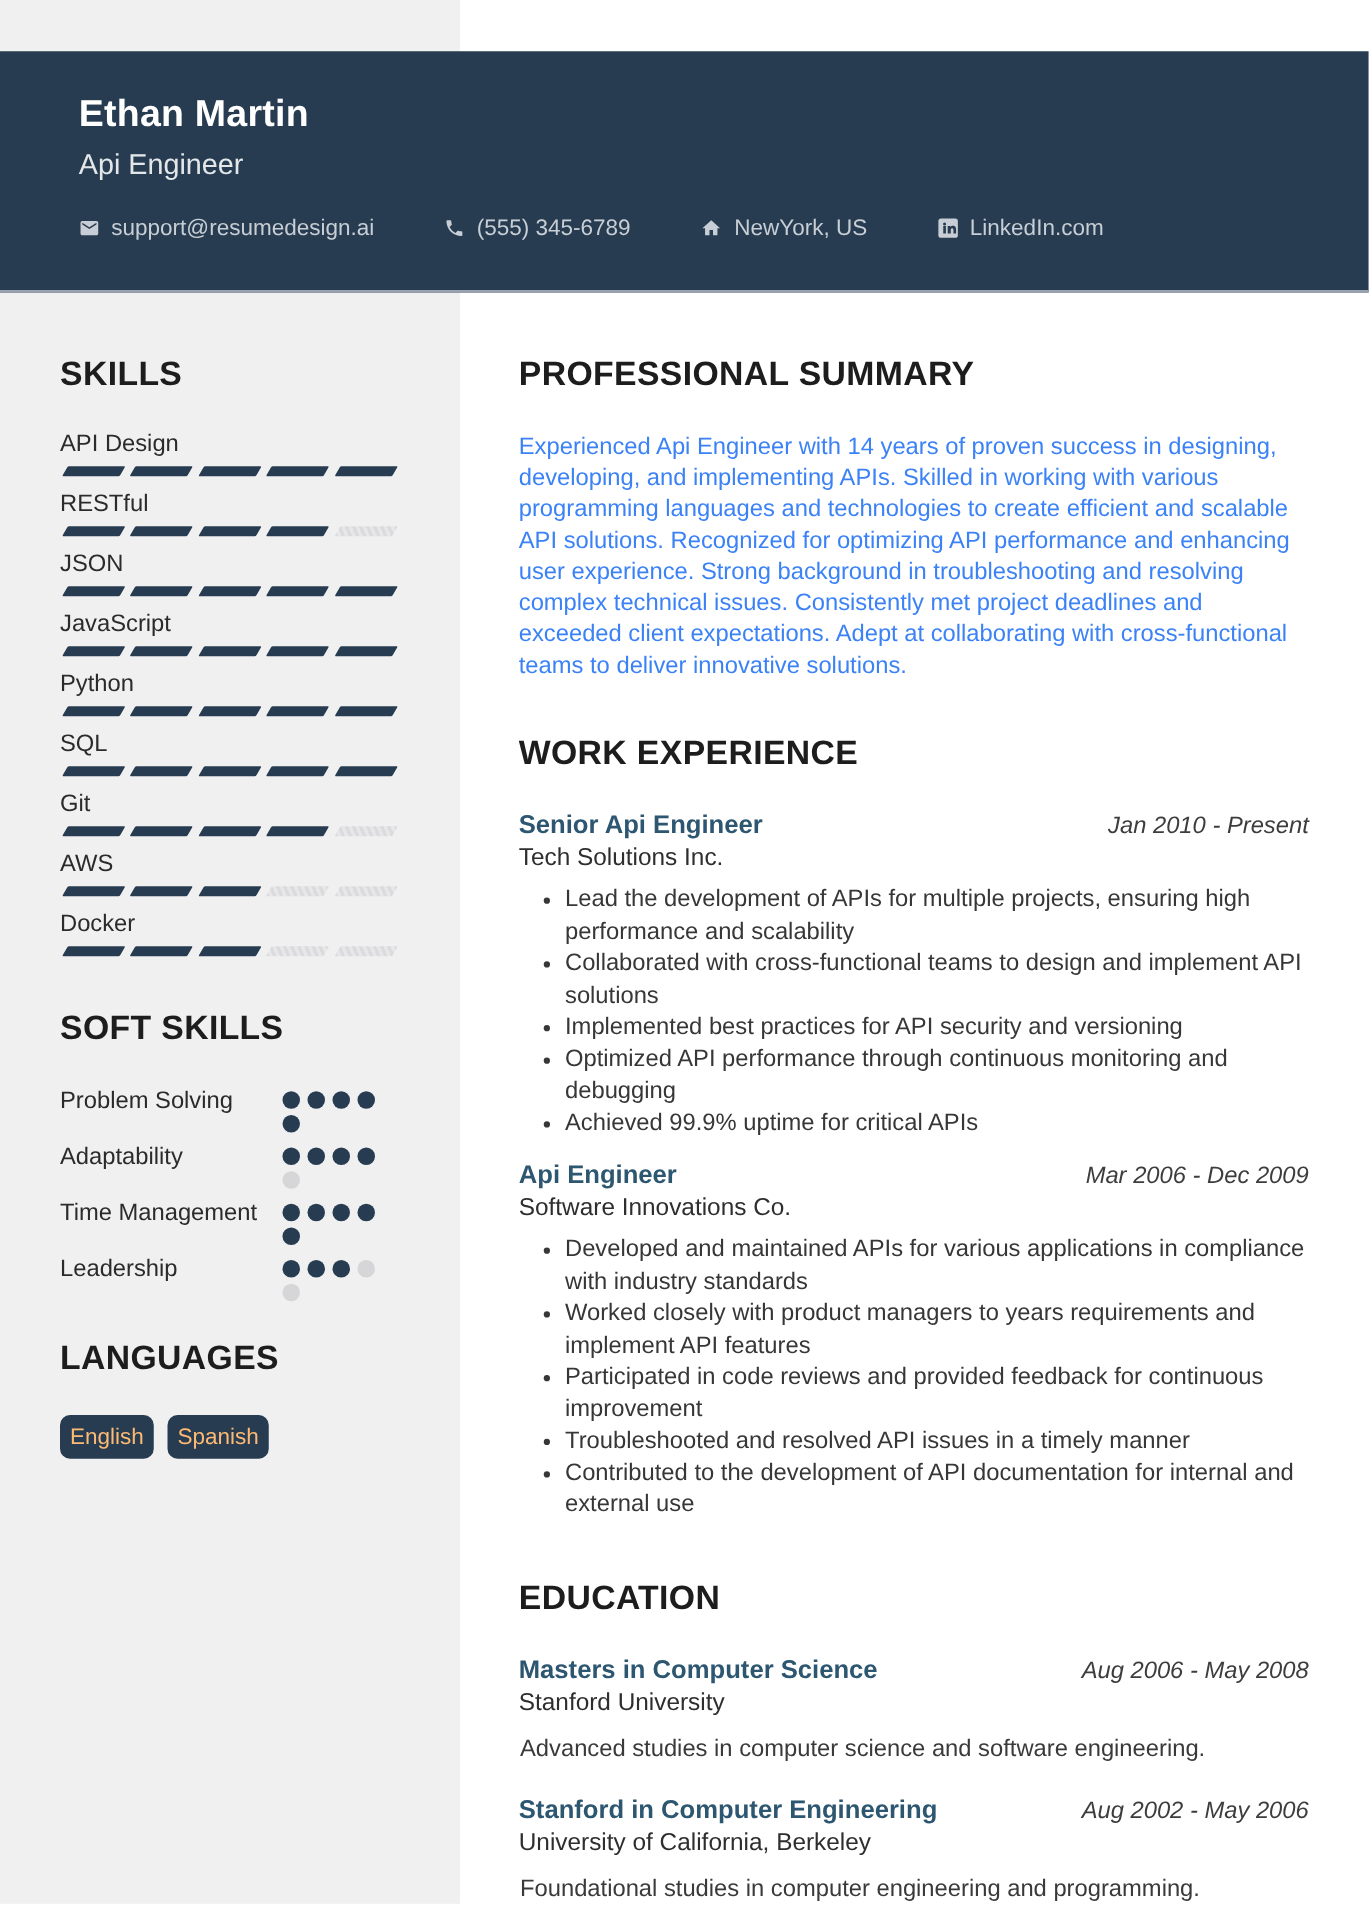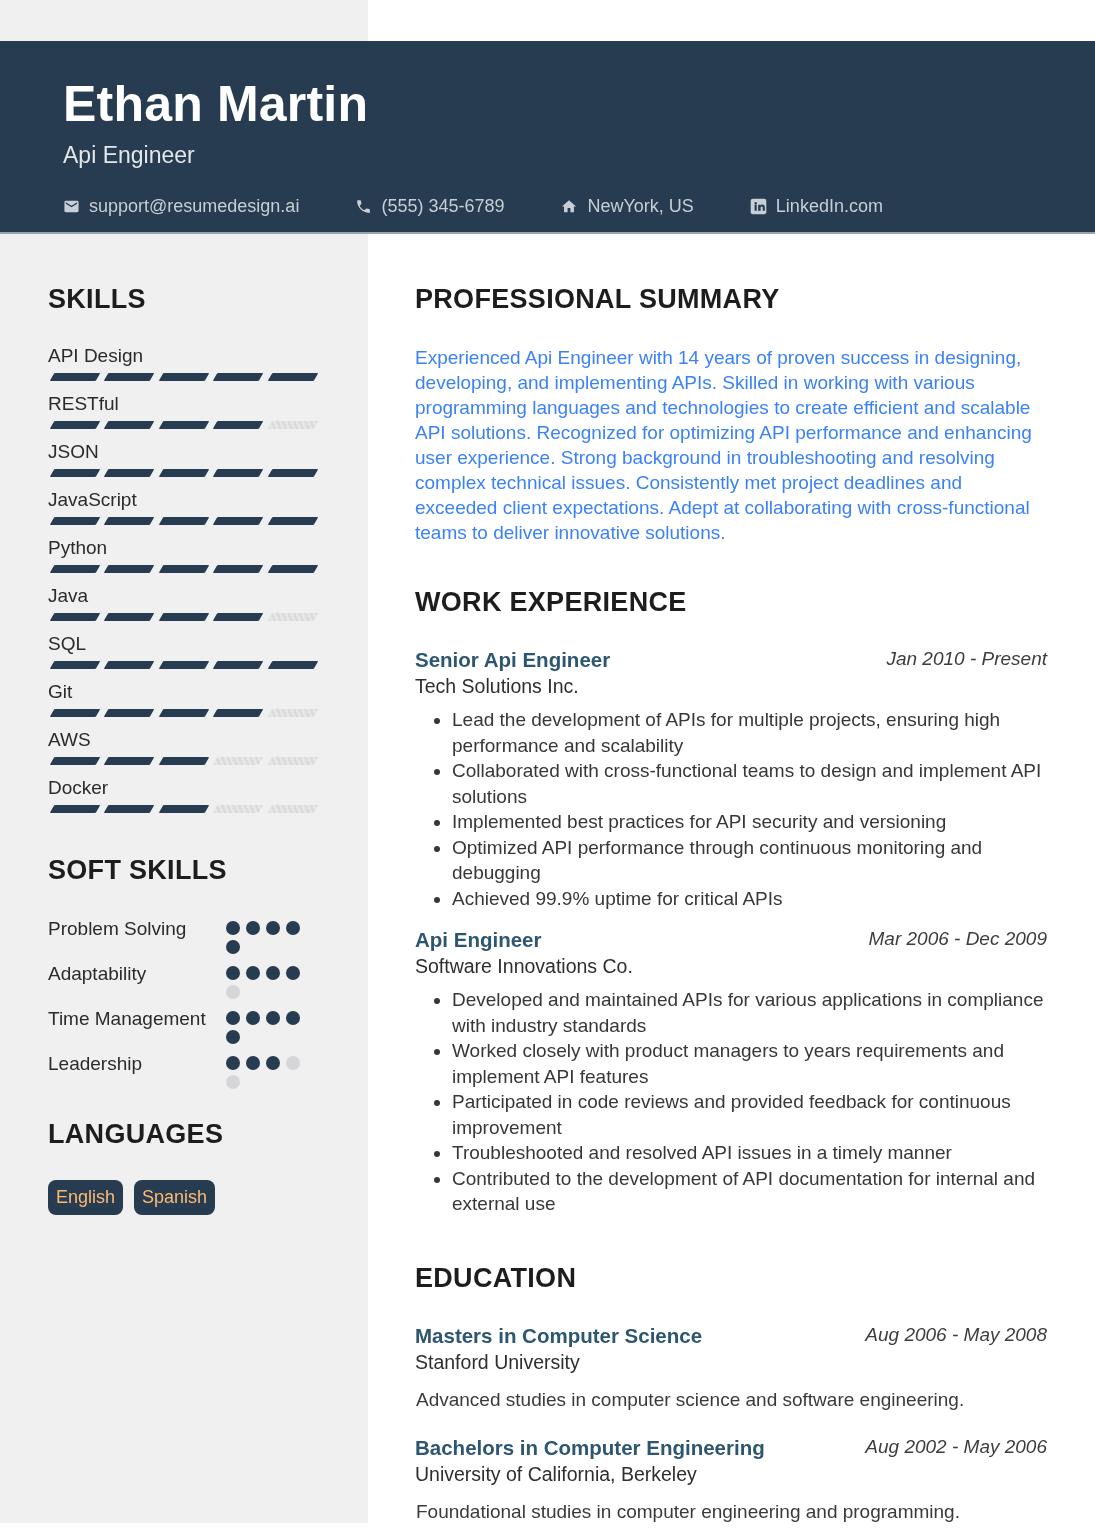--- a/index.html
+++ b/index.html
@@ -6,21 +6,21 @@
   body{
     width:1095px;height:1536px;position:relative;background:#ffffff;
     font-family:"Liberation Sans", sans-serif;color:#2e2e2e;overflow:hidden;
   }
   .sidebar-bg{position:absolute;left:0;top:0;width:368px;height:1523px;background:#F0F0F1;}
   .banner{
     position:absolute;left:0;top:41px;width:1095px;height:193px;background:#273C50;
     border-bottom:2px solid #99A2AE;box-sizing:border-box;color:#fff;
   }
   .banner-inner{padding:34px 0 0 63px;}
-  .name{font-size:50px;font-weight:700;margin:0;letter-spacing:0.2px;color:#ffffff;}
+  .name{font-size:30px;font-weight:700;margin:0;letter-spacing:0.2px;color:#ffffff;}
   .headline{font-size:23px;font-weight:400;color:#E3E7EA;margin-top:9px;}
   .contacts{display:flex;gap:56px;margin-top:27px;align-items:center;}
   .contact{display:flex;align-items:center;gap:9px;font-size:18px;color:#C8CED5;}
   .contact svg{display:block;}
   .sidebar{position:absolute;left:48px;top:284px;width:272px;}
   .main{position:absolute;left:415px;top:284px;width:632px;}
   .sec-h{font-size:27px;font-weight:700;color:#1d1d1d;margin:0 0 30px;letter-spacing:0.3px;}
   
   .skill-row{margin-bottom:12px;}
   .skill-name{font-size:19px;line-height:22px;color:#2b2b2b;}
@@ -37,21 +37,21 @@
   .dot.filled{background:#273C50;}
   .dot.empty{background:#D6D6D8;}
   
   .lang-section{margin-top:30px;}
   .pills{display:flex;gap:11px;}
   .pill{background:#273C50;color:#fdba74;font-size:18px;padding:7px 8px;border-radius:8px;display:inline-block;}
   
   .summary-text{font-size:19px;line-height:25px;color:#3b82f6;margin:0;}
   .work-h{margin-top:42px;}
   .edu-h{margin-top:46px;}
-  .job-head{display:flex;justify-content:space-between;align-items:flex-start;}
+  .job-head{display:flex;justify-content:space-between;align-items:flex-end;}
   .role{font-size:20.5px;font-weight:700;color:#2D5671;}
   .dates{font-style:italic;font-size:19px;color:#3d3d3d;white-space:nowrap;}
   .company{font-size:19.5px;color:#2e2e2e;margin-top:3px;}
   .job ul{margin:9px 0 17px;padding-left:37px;}
   .job li{font-size:19px;line-height:25.5px;color:#373737;}
   .edu-desc{font-size:19px;line-height:25px;color:#3a3a3a;margin:13px 1px 24px;}
 </style>
 </head>
 <body>
 
@@ -152,30 +152,20 @@
           <div class="skill-name">Python</div>
           <div class="skill-bar">
             <span class="seg filled"></span>
             <span class="seg filled"></span>
             <span class="seg filled"></span>
             <span class="seg filled"></span>
             <span class="seg filled"></span>
           </div>
         </div>
 
-        <div class="skill-row">
-          <div class="skill-name">Java</div>
-          <div class="skill-bar">
-            <span class="seg filled"></span>
-            <span class="seg filled"></span>
-            <span class="seg filled"></span>
-            <span class="seg filled"></span>
-            <span class="seg empty"></span>
-          </div>
-        </div>
 
         <div class="skill-row">
           <div class="skill-name">SQL</div>
           <div class="skill-bar">
             <span class="seg filled"></span>
             <span class="seg filled"></span>
             <span class="seg filled"></span>
             <span class="seg filled"></span>
             <span class="seg filled"></span>
           </div>
@@ -331,21 +321,21 @@
           <div class="job-head">
             <span class="role">Masters in Computer Science</span>
             <span class="dates">Aug 2006 - May 2008</span>
           </div>
           <div class="company">Stanford University</div>
           <p class="edu-desc">Advanced studies in computer science and software engineering.</p>
         </section>
 
         <section class="degree">
           <div class="job-head">
-            <span class="role">Bachelors in Computer Engineering</span>
+            <span class="role">Stanford in Computer Engineering</span>
             <span class="dates">Aug 2002 - May 2006</span>
           </div>
           <div class="company">University of California, Berkeley</div>
           <p class="edu-desc">Foundational studies in computer engineering and programming.</p>
         </section>
       </div>
   </main>
 </div>
 
 </body></html>

